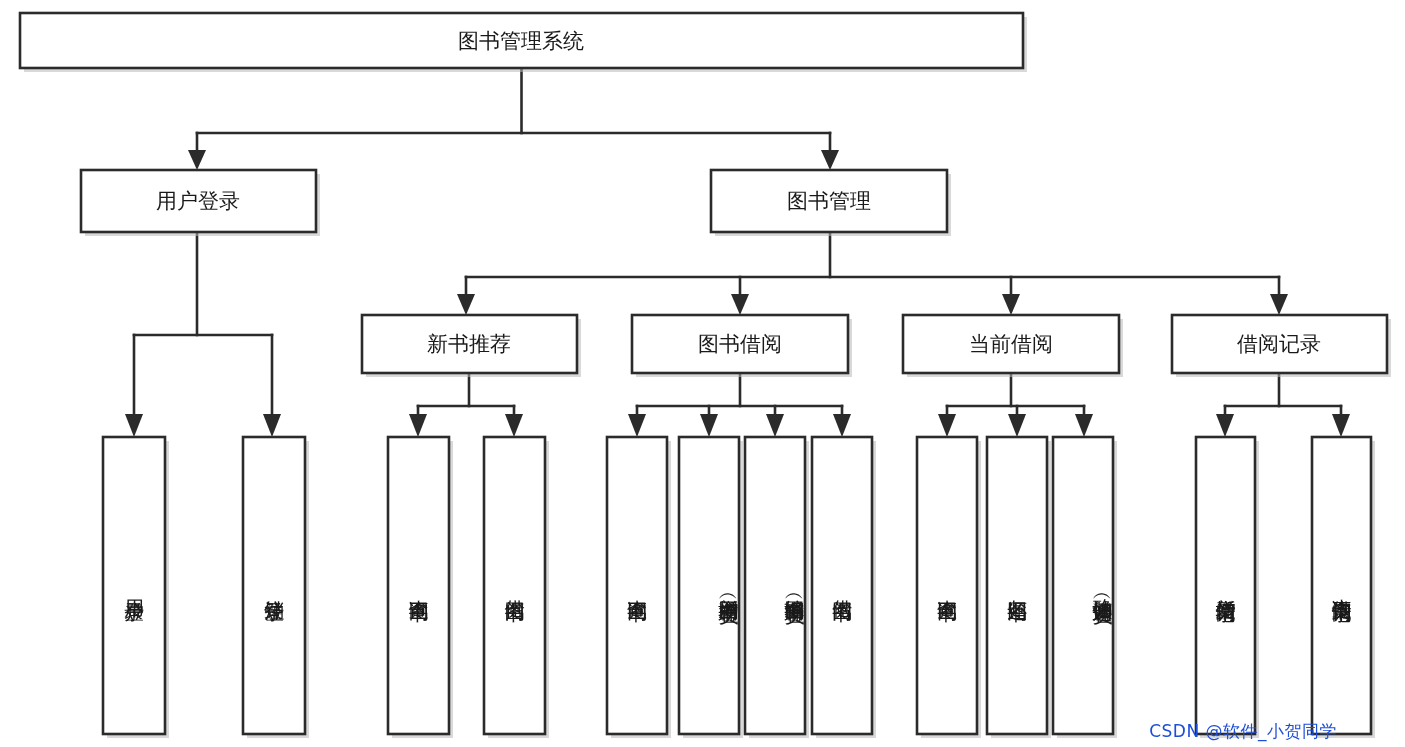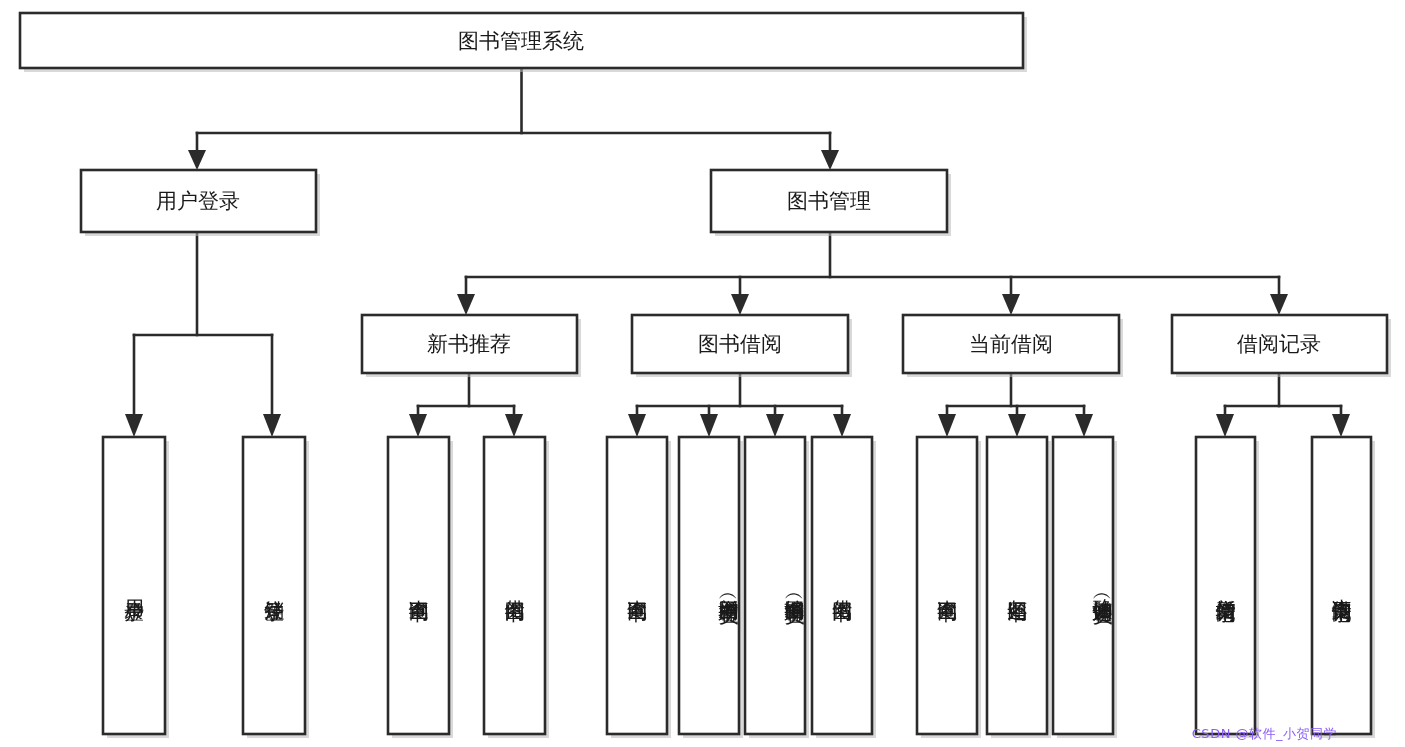--- a/index.html
+++ b/index.html
@@ -70,22 +70,22 @@
     user-select: none;
   }
   .leaf-label.center-v {
     align-items: center;
   }
   .watermark {
     position: absolute;
     right: 10px;
     bottom: 4px;
     font-family: "DejaVu Sans", "Liberation Sans", sans-serif;
-    font-size: 13px;
-    color: #8b5cf6;
+    font-size: 17px;
+    color: #1d4ed8;
     letter-spacing: 0.5px;
     white-space: nowrap;
   }
 </style>
 </head>
 <body>
 
 <div id="diagram-root">
 
   <svg id="tree-svg" viewBox="0 0 1405 747">

